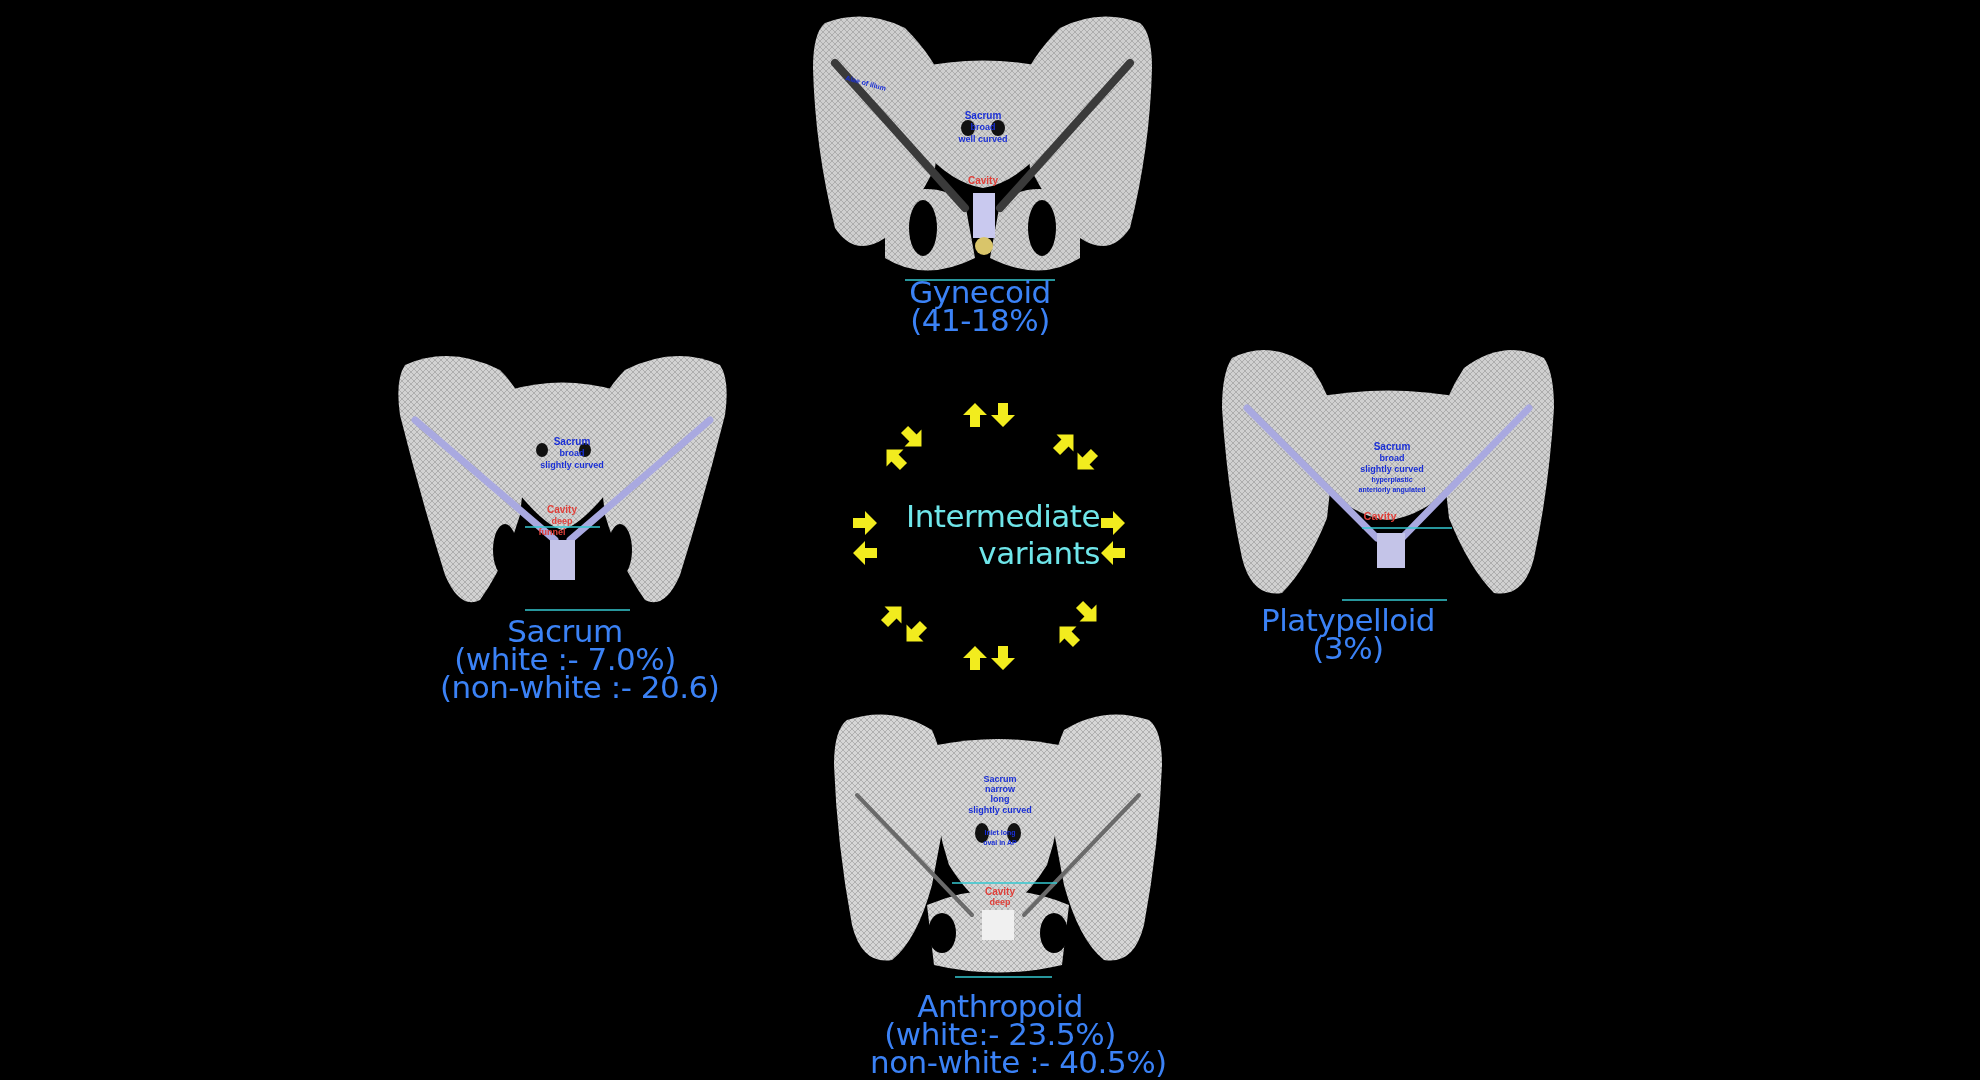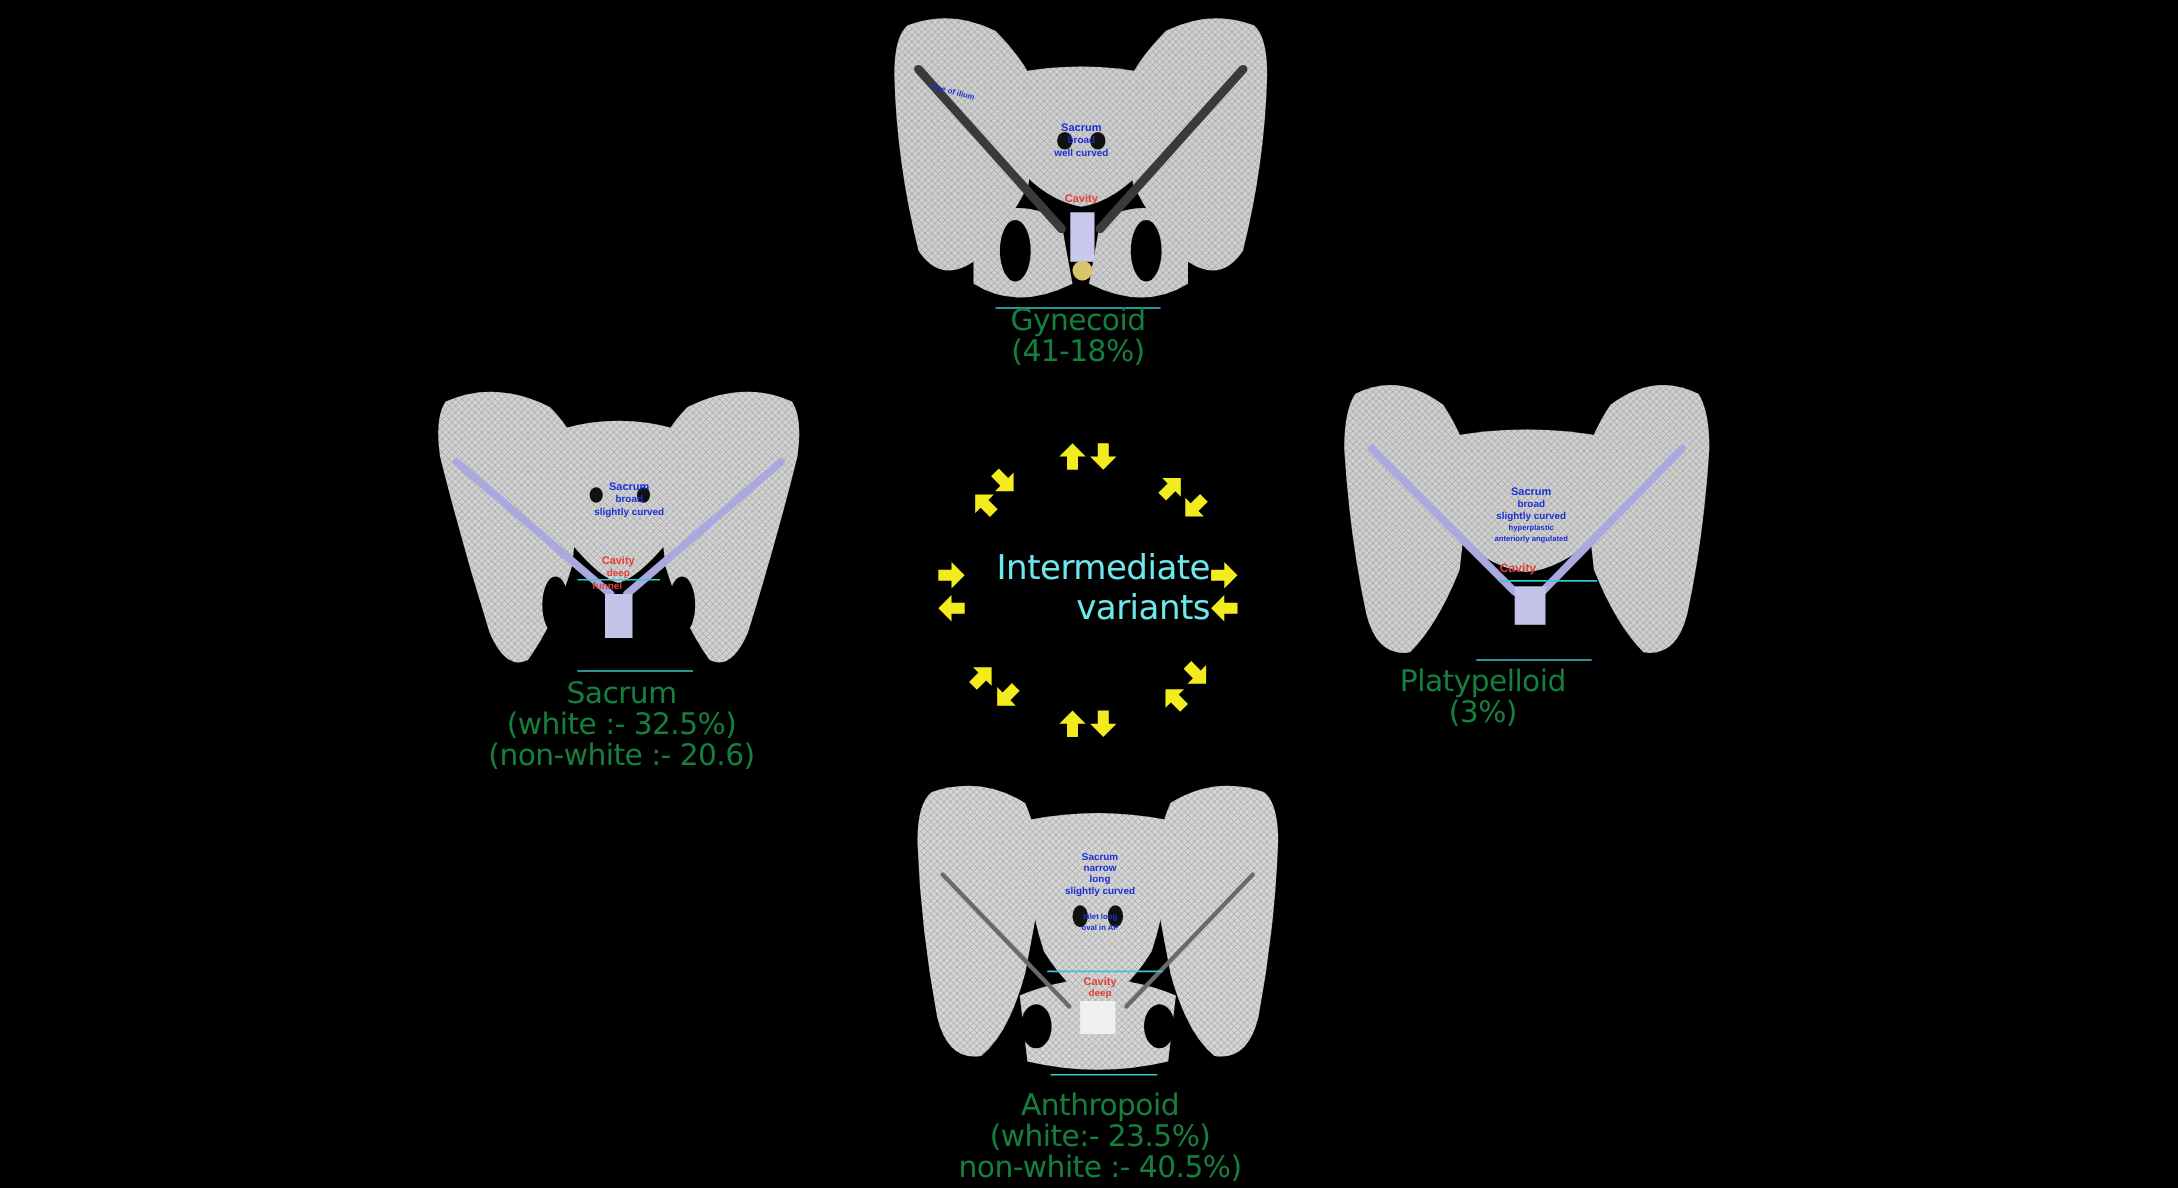--- a/index.html
+++ b/index.html
@@ -1,20 +1,20 @@
 <!DOCTYPE html>
 <html><head>
 <meta charset="utf-8">
 <style>
   html, body { margin: 0; padding: 0; background: #000; }
   body { width: 1980px; height: 1080px; position: relative; overflow: hidden;
          font-family: "Liberation Sans", sans-serif; }
   .pelvis { position: absolute; }
   .pelvis svg { display: block; width: 100%; height: 100%; }
-  .caption { position: absolute; color: #15803d; text-align: center; font-size: 27px;
+  .caption { position: absolute; color: #3b82f6; text-align: center; font-size: 31px;
              line-height: 28px; font-family: "DejaVu Sans", sans-serif; letter-spacing: -0.5px; }
   .caption div { white-space: nowrap; }
   .anno { font-family: "Liberation Sans", sans-serif; font-weight: bold; }
   .center-text { position: absolute; left: 880px; top: 498px; width: 220px; text-align: right;
                  color: #6fe6ea; font-size: 31px; line-height: 37px;
                  font-family: "DejaVu Sans", sans-serif; letter-spacing: -0.5px; }
   .arrow { position: absolute; width: 26px; height: 26px; }
   .arrow svg { width: 100%; height: 100%; display: block; }
 </style>
 </head>
@@ -81,21 +81,21 @@
     <text class="anno" x="182" y="123" font-size="9" fill="#1a2fd6" text-anchor="middle">slightly curved</text>
     <text class="anno" x="172" y="168" font-size="10" fill="#e0403a" text-anchor="middle">Cavity</text>
     <text class="anno" x="172" y="179" font-size="9" fill="#e0403a" text-anchor="middle">deep</text>
     <text class="anno" x="162" y="190" font-size="9" fill="#e0403a" text-anchor="middle">funnel</text>
     <line x1="135" y1="182" x2="210" y2="182" stroke="#35c8d0" stroke-width="1.5"></line>
     <line x1="135" y1="265" x2="240" y2="265" stroke="#35c8d0" stroke-width="1.5"></line>
   </svg>
 </div>
 <div class="caption" style="left:440px; top:617px; width:250px;">
   <div>Sacrum</div>
-  <div>(white :- 32.5%)</div>
+  <div>(white :- 7.0%)</div>
   <div>(non-white :- 20.6)</div>
 </div>
 
 <div class="pelvis" style="left:1212px; top:338px; width:352px; height:270px;">
   <svg viewBox="0 0 352 270">
     <defs>
       <pattern id="mesh3" width="6" height="6" patternUnits="userSpaceOnUse">
         <rect width="6" height="6" fill="#d0d0d0"></rect>
         <path d="M0 0L6 6M6 0L0 6" stroke="#8a8a8a" stroke-width="0.5"></path>
       </pattern>

